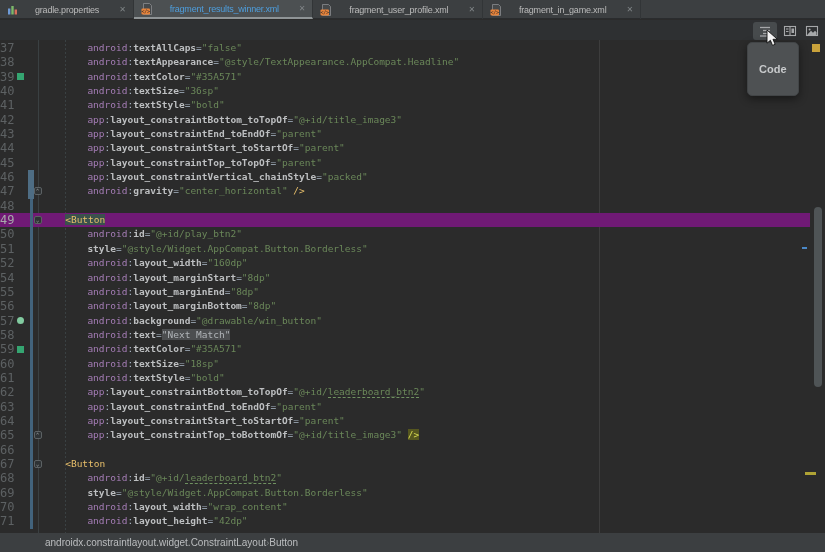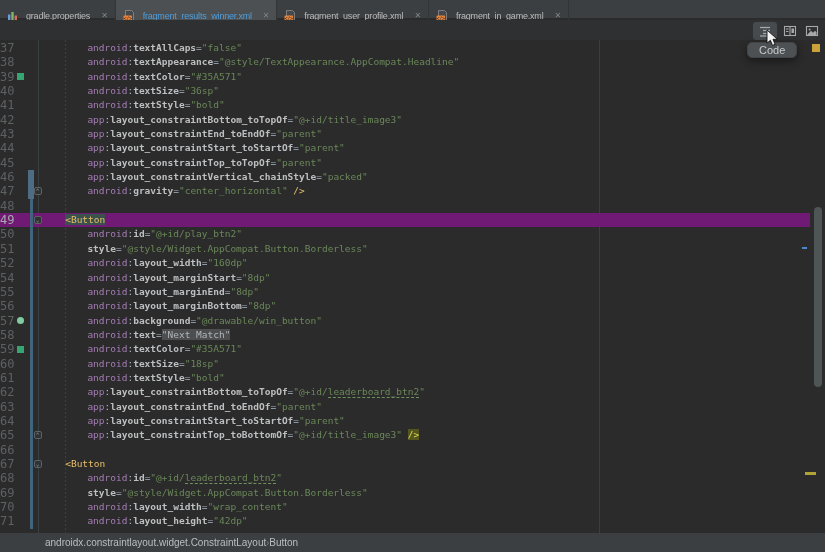--- a/index.html
+++ b/index.html
@@ -3,21 +3,21 @@
 <meta charset="utf-8">
 <style>
   * { margin:0; padding:0; box-sizing:border-box; }
   html,body { width:825px; height:552px; overflow:hidden; background:#2B2B2B;
     font-family:"Liberation Sans", sans-serif; }
   #app { position:relative; width:825px; height:552px; background:#2B2B2B; overflow:hidden; }
 
   
   #tabbar { position:absolute; left:0; top:0; width:825px; height:19px;
     background:#3C3F41; border-bottom:1px solid #2a2c2e; display:flex; align-items:stretch; }
-  .tab { display:flex; align-items:center; gap:8px; padding:16px 7px; height:19px;
+  .tab { display:flex; align-items:center; gap:17px; padding:8px 7px; height:19px;
     border-right:1px solid #323537; font-size:9px; letter-spacing:-0.2px; color:#BBBBBB; cursor:default; }
   .tab.active { background:#4C5052; color:#4E9EDD; border-bottom:2px solid #8f9496; }
   .tab .close { font-size:8px; color:#7F8486; margin-left:3px; line-height:1; }
   .tab svg { flex:none; }
 
   
   #modestrip { position:absolute; left:0; top:20px; width:825px; height:20px; background:#2E3032; }
   .mode-btn { position:absolute; top:2px; width:24px; height:18px; border-radius:3px;
     display:flex; align-items:center; justify-content:center; }
   .mode-btn.hover { background:#474B4D; }
@@ -57,23 +57,23 @@
   .c-sp { color:#A9B7C6; }
 
   
   #scroll-thumb { position:absolute; left:814px; top:167px; width:8px; height:180px;
     background:#4f5456; border-radius:4px; }
   #insp-square { position:absolute; left:812px; top:4px; width:8px; height:8px; background:#C9A23B; }
   #mark-blue   { position:absolute; left:802px; top:207px; width:5px; height:2px; background:#4A88C7; }
   #mark-yellow { position:absolute; left:805px; top:432px; width:11px; height:3px; background:#AFA335; }
 
   
-  #tooltip { position:absolute; left:747px; top:42px; padding:1px 11px; background:#4E5153;
+  #tooltip { position:absolute; left:747px; top:42px; padding:20px 11px; background:#4E5153;
     border:1px solid #424547; border-radius:5px; box-shadow:0 3px 8px rgba(0,0,0,.45);
-    color:#C8CACC; font-size:11px; z-index:40; }
+    color:#C8CACC; font-size:11px; z-index:40;font-weight:bold; }
   #cursor { position:absolute; left:766px; top:29px; z-index:50; }
 
   
   #breadcrumb { position:absolute; left:0; top:533px; width:825px; height:19px; background:#3C3F41;
     display:flex; align-items:center; font-size:10px; color:#BBBDBF; padding-left:45px; gap:0; }
   #breadcrumb .sep { color:#85898B; font-size:9px; }
 </style>
 </head>
 <body>
 

